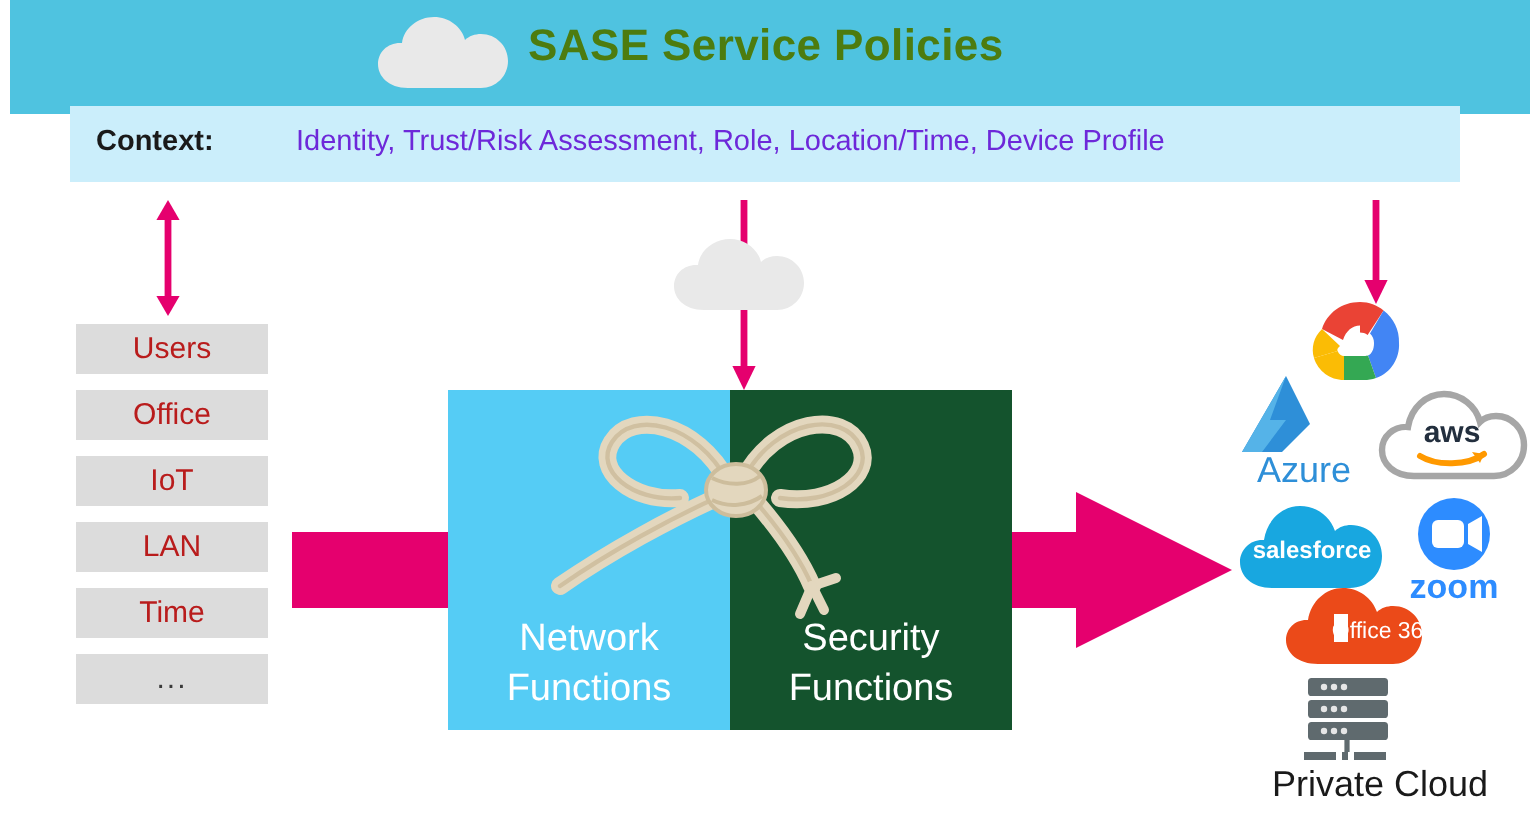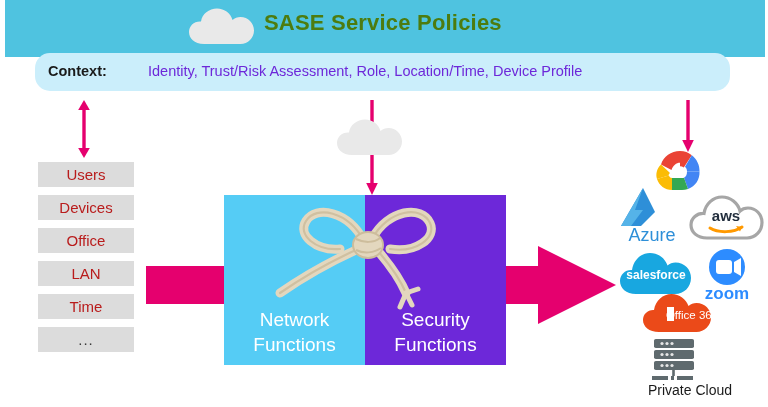--- a/index.html
+++ b/index.html
@@ -46,21 +46,20 @@
   }
 
   
   .context-bar {
     position: absolute;
     left: 35px;
     top: 53px;
     width: 695px;
     height: 38px;
     background: #CBEEFB;
-    border-radius: 15px;
   }
   .context-label {
     position: absolute;
     left: 13px;
     top: 10px;
     font-size: 14.5px;
     font-weight: bold;
     color: #1A1A1A;
     white-space: nowrap;
   }
@@ -123,21 +122,21 @@
     width: 334px;
     height: 170px;
   }
   .fn-box {
     position: absolute;
     top: 0;
     width: 141px;
     height: 170px;
   }
   .fn-box.network { left: 0;     background: #55CCF5; }
-  .fn-box.security{ left: 141px; background: #6d28d9; }
+  .fn-box.security{ left: 141px; background: #14532d; }
   .fn-label {
     position: absolute;
     left: 0;
     right: 0;
     bottom: 8px;
     text-align: center;
     color: #ffffff;
     font-size: 19px;
     line-height: 25px;
   }
@@ -157,21 +156,21 @@
   .sf-logo     { position: absolute; left: 618px; top: 250px; width: 82px; height: 48px; }
   .zoom-logo   { position: absolute; left: 696px; top: 248px; width: 62px; height: 56px; }
   .o365-logo   { position: absolute; left: 640px; top: 288px; width: 86px; height: 48px; }
   .priv-cloud  { position: absolute; left: 646px; top: 338px; width: 56px; height: 44px; }
   .priv-label  {
     position: absolute;
     left: 612px;
     top: 382px;
     width: 156px;
     text-align: center;
-    font-size: 14px;
+    font-size: 18px;
     color: #1A1A1A;
   }
 </style>
 </head>
 <body>
 
 <div id="canvas">
 
   <div class="header-band"></div>
 
@@ -208,24 +207,24 @@
   <svg class="arrow-svg" style="left:678px; top:100px; width:20px; height:52px;" viewBox="0 0 20 52">
     <line x1="10" y1="0" x2="10" y2="42" stroke="#E5006E" stroke-width="3.4"></line>
     <polygon points="10,52 4.2,40 15.8,40" fill="#E5006E"></polygon>
   </svg>
 
   <div class="left-col">
     <div class="endpoint-box">
         <span>Users</span>
       </div>
     <div class="endpoint-box">
-        <span>Devices</span>
-      </div>
-    <div class="endpoint-box">
         <span>Office</span>
+      </div>
+    <div class="endpoint-box">
+        <span>IoT</span>
       </div>
     <div class="endpoint-box">
         <span>LAN</span>
       </div>
     <div class="endpoint-box">
         <span>Time</span>
       </div>
     <div class="endpoint-box ellipsis">
         <span>...</span>
       </div>

